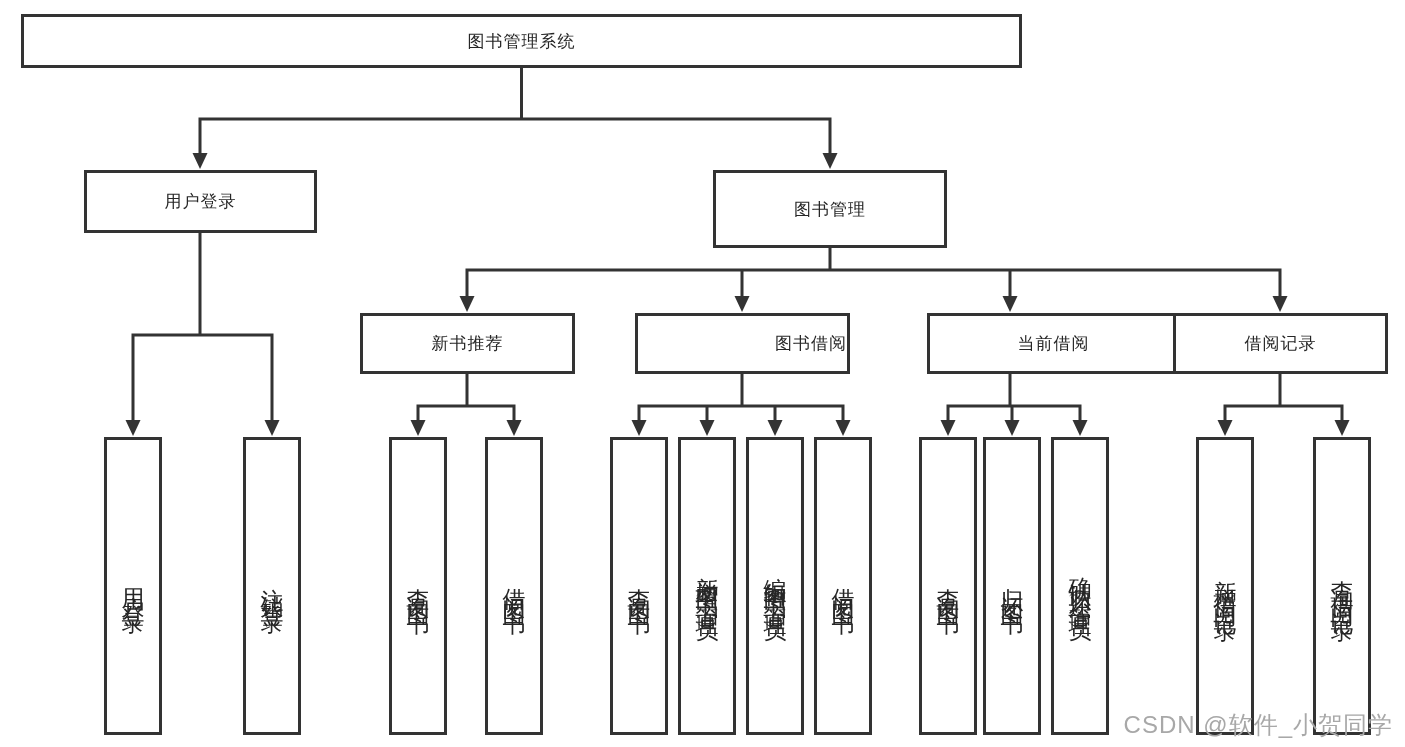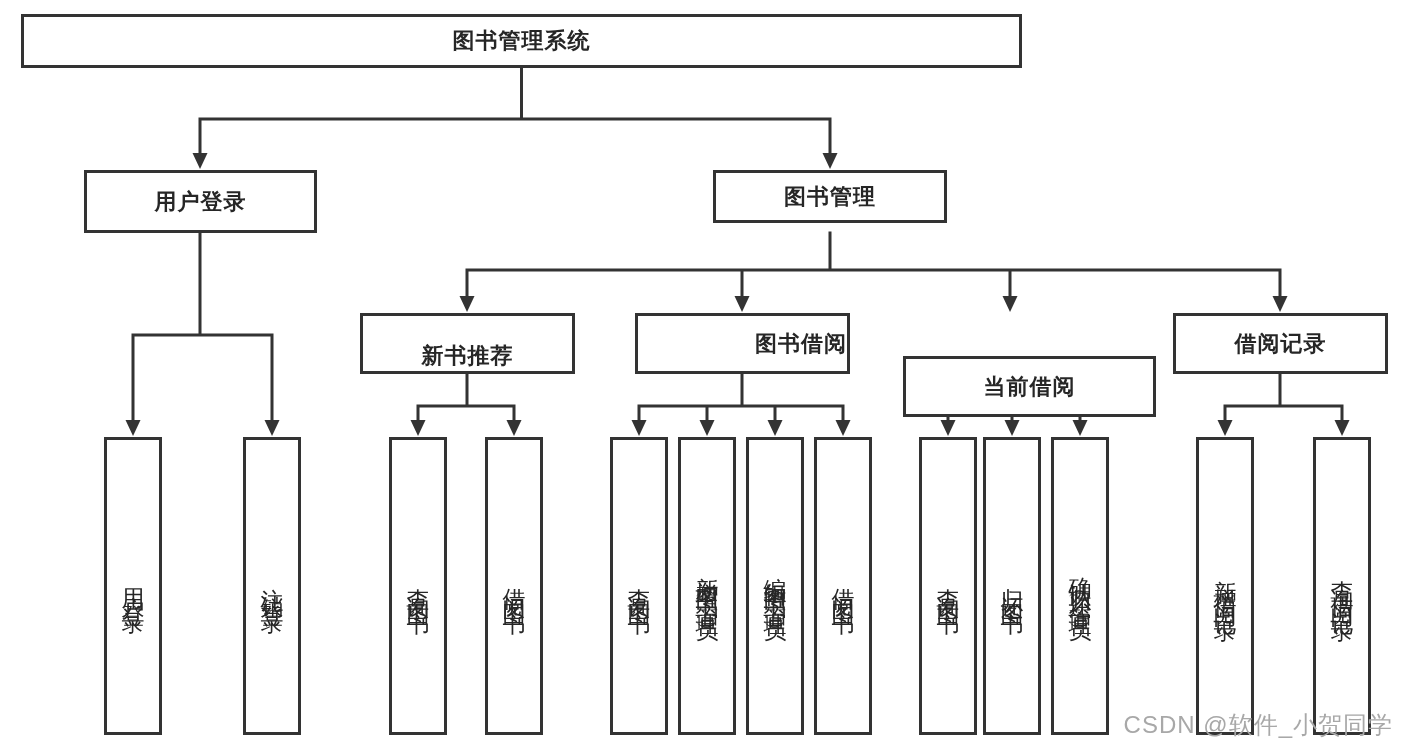--- a/index.html
+++ b/index.html
@@ -23,24 +23,23 @@
     position: absolute;
     box-sizing: border-box;
     border: 3px solid #333333;
     background: #ffffff;
     display: flex;
     align-items: center;
     justify-content: center;
     color: #262626;
   }
   .box.h span {
-    font-size: 22px;
+    font-size: 17px;
     letter-spacing: 1px;
     white-space: nowrap;
-    font-weight: bold;
   }
   .box.v span {
     writing-mode: vertical-rl;
     text-orientation: mixed;
     font-size: 23px;
     letter-spacing: 8px;
     line-height: 1;
   }
   .leaf {
     top: 437px;
@@ -107,31 +106,31 @@
     </g>
   </svg>
 
   <div class="box h" style="left:21px; top:14px; width:1001px; height:54px;">
     <span>图书管理系统</span>
   </div>
 
   <div class="box h" style="left:84px; top:170px; width:233px; height:63px;">
     <span>用户登录</span>
   </div>
-  <div class="box h" style="left:713px; top:170px; width:234px; height:53px;">
+  <div class="box h" style="left:713px; top:170px; width:234px; height:78px;">
     <span>图书管理</span>
   </div>
 
-  <div class="box h lvl3" style="left:360px; width:215px;align-items:flex-end;">
+  <div class="box h lvl3" style="left:360px; width:215px;">
     <span>新书推荐</span>
   </div>
   <div class="box h lvl3" style="left:635px; width:215px;justify-content:flex-end;">
     <span>图书借阅</span>
   </div>
-  <div class="box h lvl3" style="left:903px; width:253px;margin-top:43px;">
+  <div class="box h lvl3" style="left:927px; width:253px;">
     <span>当前借阅</span>
   </div>
   <div class="box h lvl3" style="left:1173px; width:215px;">
     <span>借阅记录</span>
   </div>
 
   <div class="box v leaf" style="left:104px;">
     <span>用户登录</span>
   </div>
   <div class="box v leaf" style="left:243px;">

